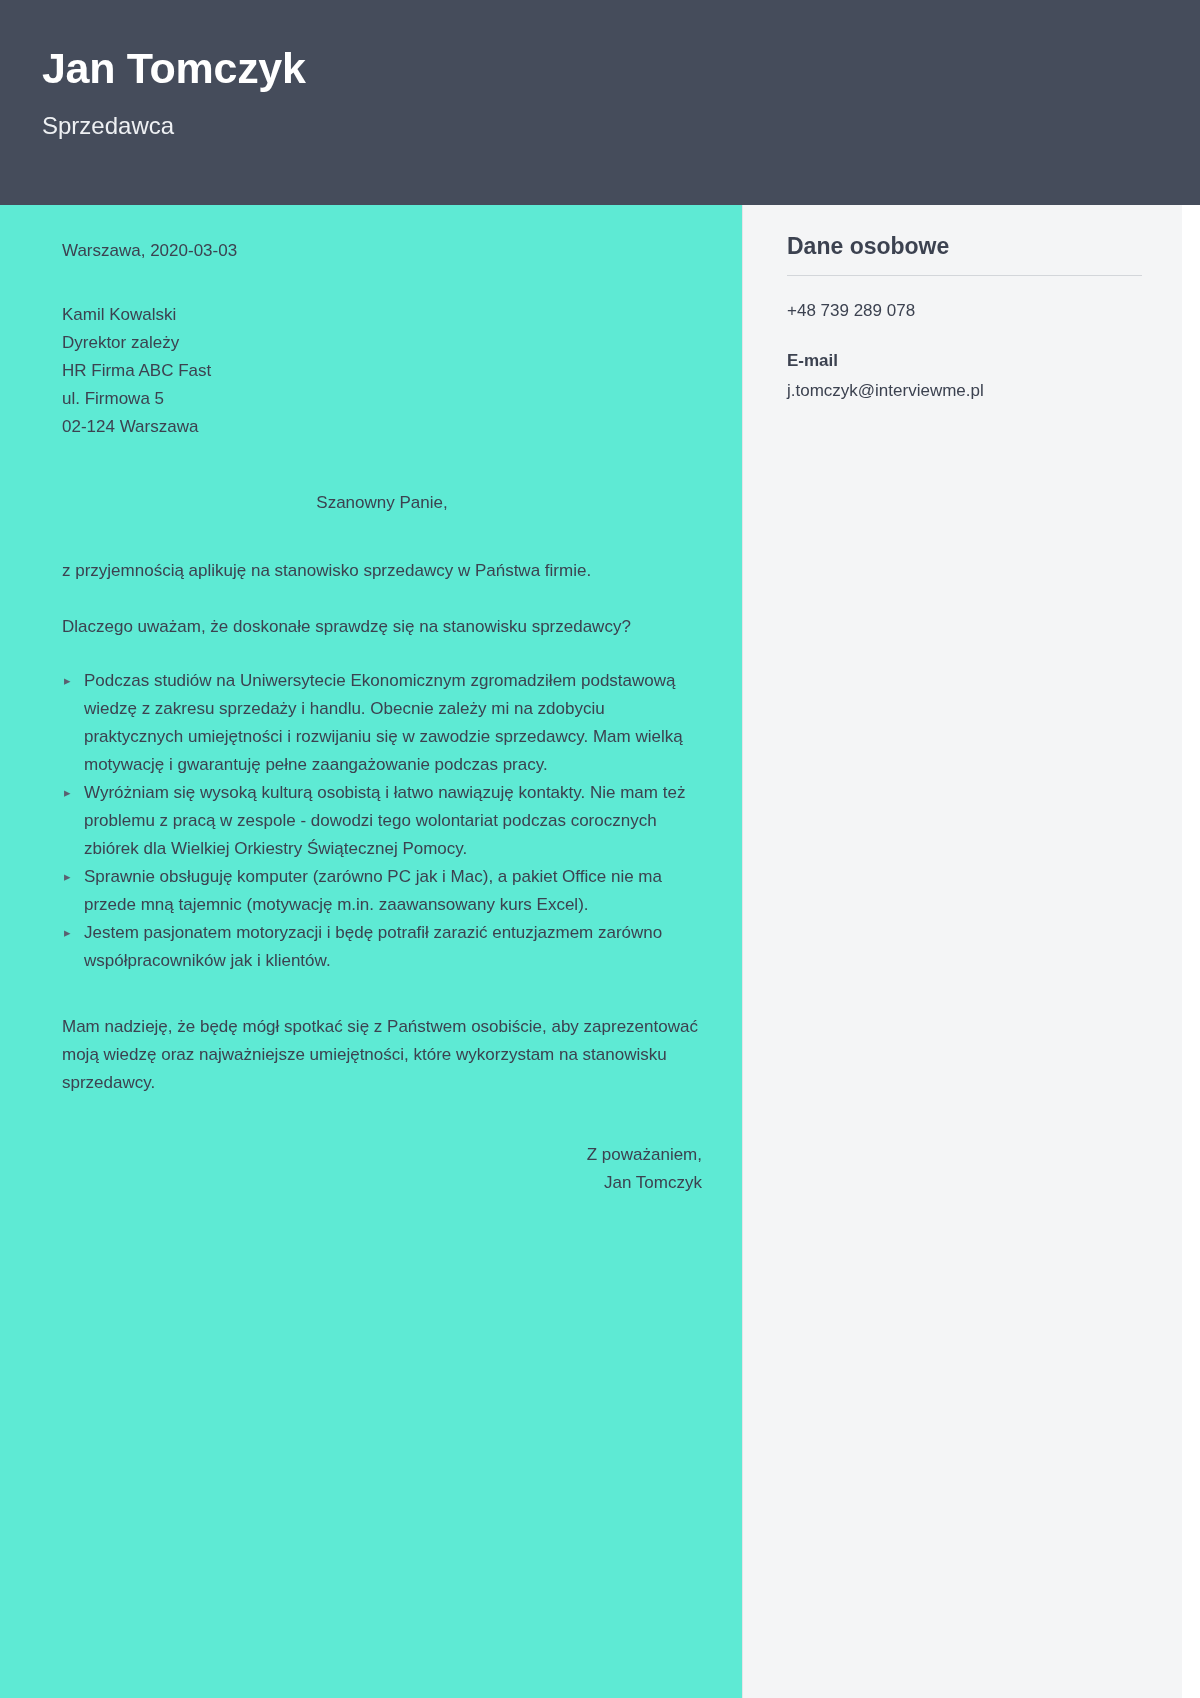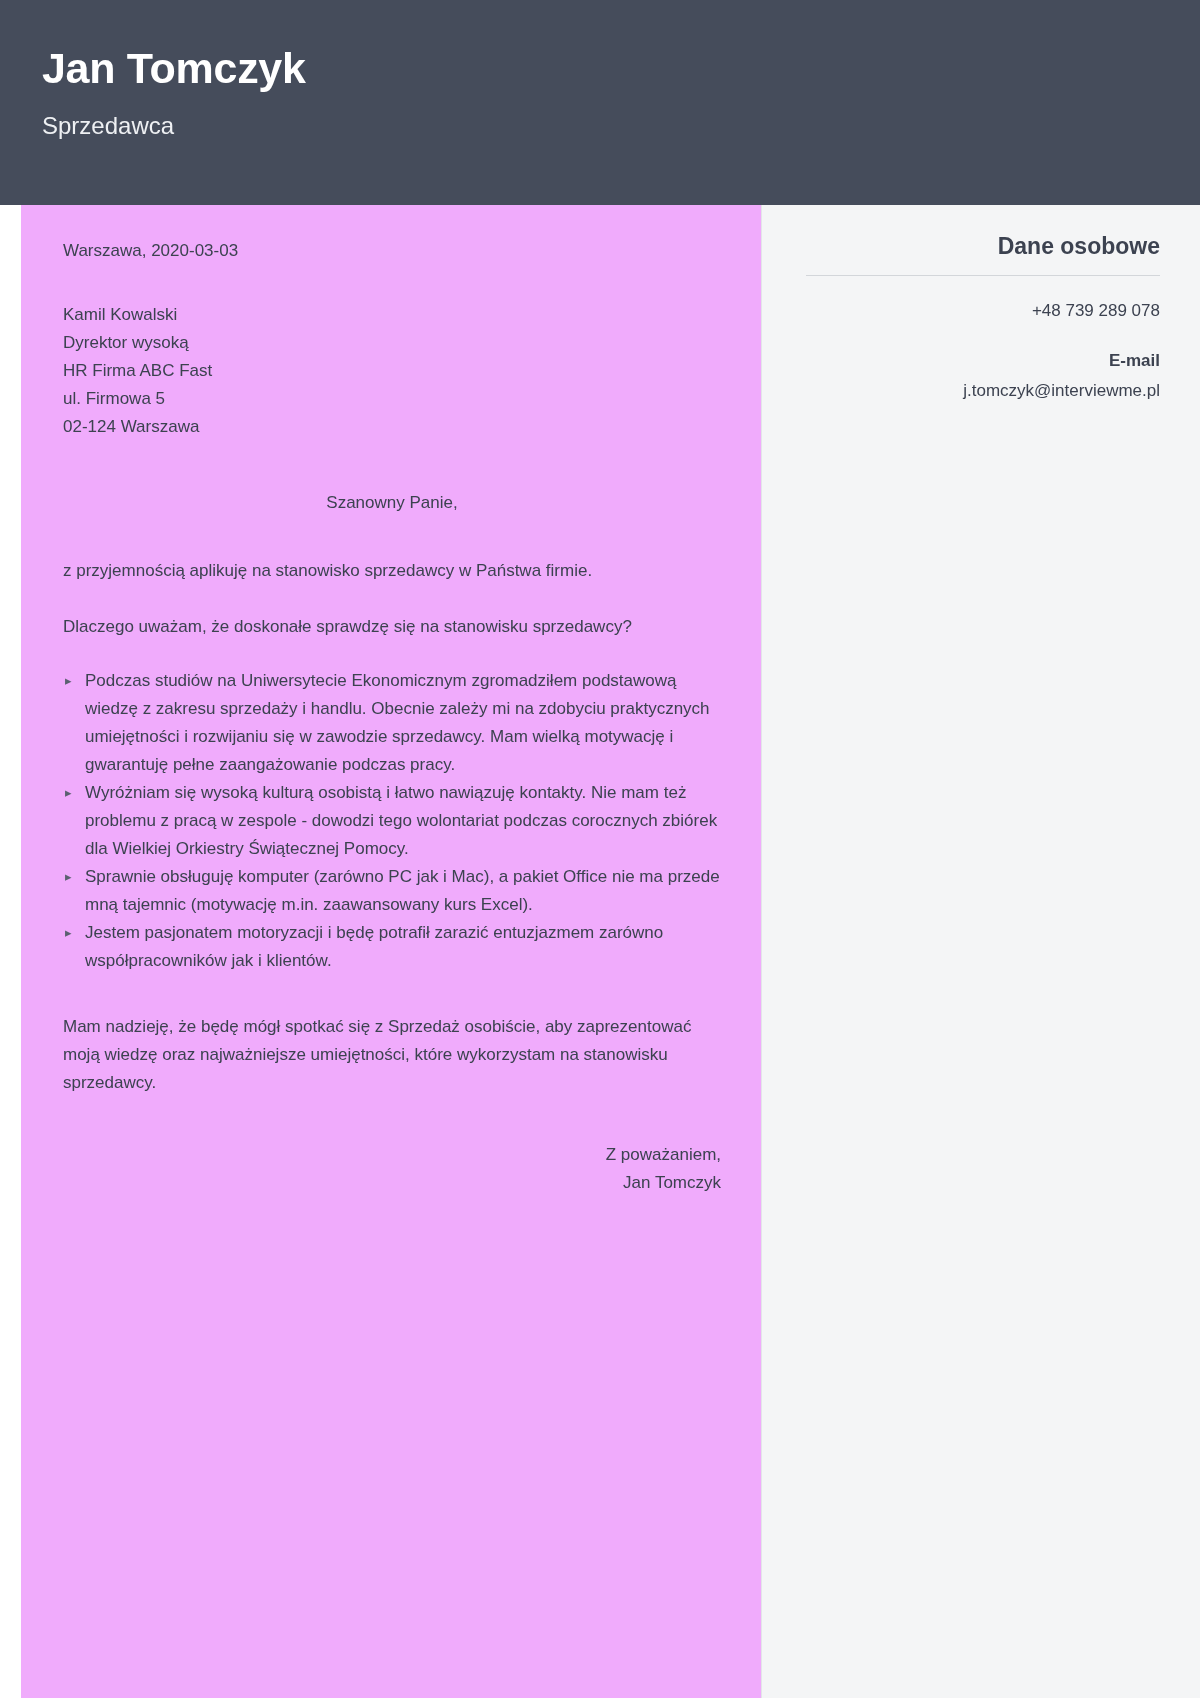--- a/index.html
+++ b/index.html
@@ -56,32 +56,30 @@
     left: 0;
     width: 1200px;
     height: 1493px;
     display: flex;
     align-items: stretch;
   }
 
   .letter-col {
     width: 742px;
     box-sizing: border-box;
-    padding: 32px 40px 0 42px;
-    background: #f0abfc;
-    margin-left: 21px;
+    padding: 32px 40px 0 62px;
+    background: #5eead4;
   }
 
   .side-col {
     width: 440px;
     box-sizing: border-box;
     padding: 28px 40px 0 44px;
     background: #f4f5f6;
     border-left: 1px solid #e3e5e8;
-    text-align: right;
   }
 
   
   .meta-line {
     font-size: 17px;
     line-height: 28px;
     color: #3c4250;
   }
   .block-date {
     margin: 0 0 36px 0;
@@ -194,21 +192,21 @@
   <div class="body-wrap">
 
     <div class="letter-col">
 
       <div class="block-date">
         <span class="meta-line">Warszawa, 2020-03-03</span>
       </div>
 
       <div class="recipient">
         <span class="meta-line">Kamil Kowalski</span>
-        <span class="meta-line">Dyrektor wysoką</span>
+        <span class="meta-line">Dyrektor zależy</span>
         <span class="meta-line">HR Firma ABC Fast</span>
         <span class="meta-line">ul. Firmowa 5</span>
         <span class="meta-line">02-124 Warszawa</span>
       </div>
 
       <div class="salutation">Szanowny Panie,</div>
 
       <p class="para">z przyjemnością aplikuję na stanowisko sprzedawcy w Państwa firmie.</p>
 
 
@@ -226,21 +224,21 @@
         <li>
           <span class="marker">▸</span>
           <span>Sprawnie obsługuję komputer (zarówno PC jak i Mac), a pakiet Office nie ma przede mną tajemnic (motywację m.in. zaawansowany kurs Excel).</span>
         </li>
         <li>
           <span class="marker">▸</span>
           <span>Jestem pasjonatem motoryzacji i będę potrafił zarazić entuzjazmem zarówno współpracowników jak i klientów.</span>
         </li>
       </ul>
 
-      <p class="closing">Mam nadzieję, że będę mógł spotkać się z Sprzedaż osobiście, aby zaprezentować moją wiedzę oraz najważniejsze umiejętności, które wykorzystam na stanowisku sprzedawcy.</p>
+      <p class="closing">Mam nadzieję, że będę mógł spotkać się z Państwem osobiście, aby zaprezentować moją wiedzę oraz najważniejsze umiejętności, które wykorzystam na stanowisku sprzedawcy.</p>
 
       <div class="signature">
         <span>Z poważaniem,</span>
         <span>Jan Tomczyk</span>
       </div>
 
     </div>
 
     <div class="side-col">
 

